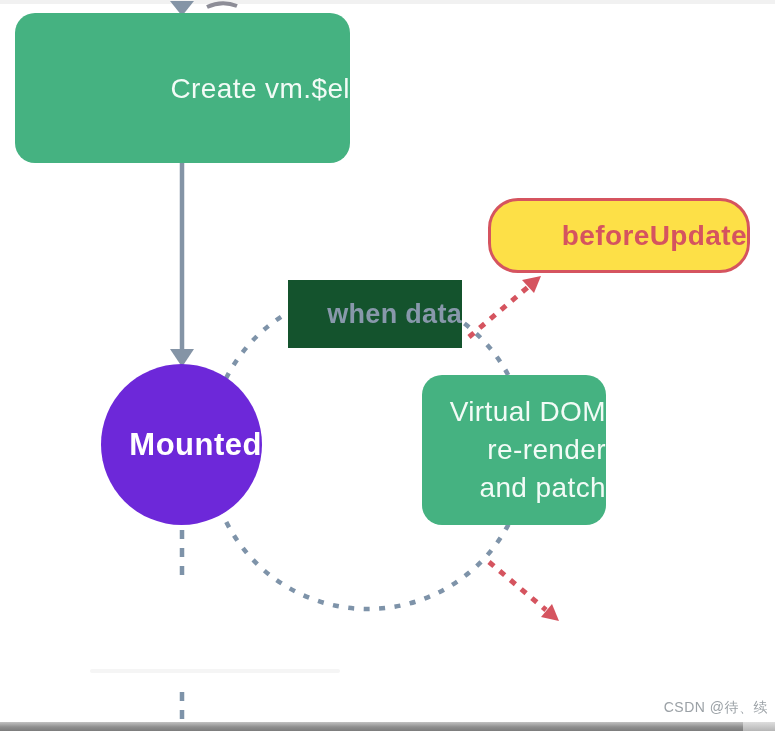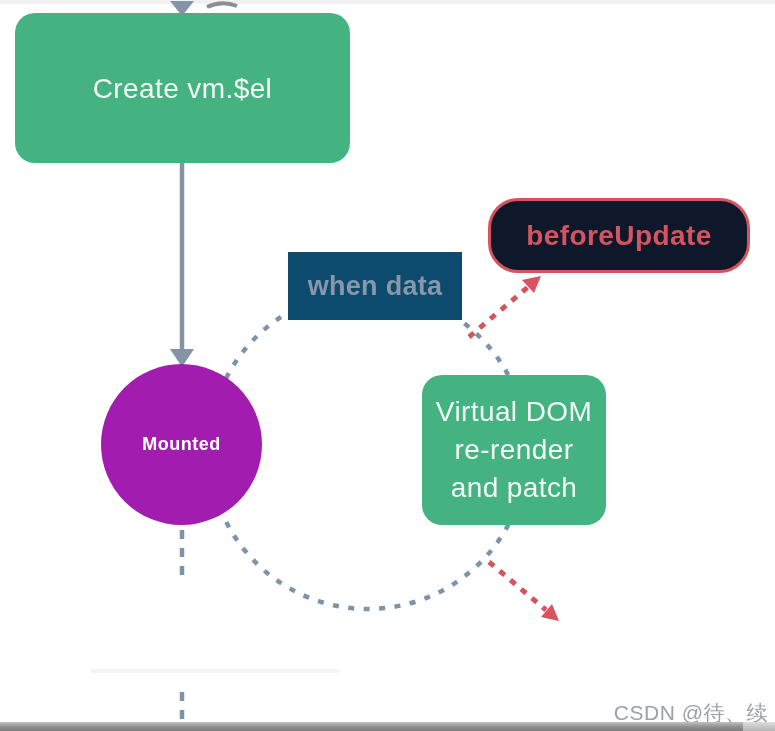--- a/index.html
+++ b/index.html
@@ -4,50 +4,50 @@
 <style>
   html,body{margin:0;padding:0;background:#fff;}
   .stage{
     position:relative;width:775px;height:731px;background:#ffffff;overflow:hidden;
     font-family:"Liberation Sans","DejaVu Sans",sans-serif;
   }
   .stage *{box-sizing:border-box;}
   .top-edge{position:absolute;left:0;top:0;width:775px;height:4px;background:#f1f1f1;}
   svg.connectors{position:absolute;left:0;top:0;}
 
-  .node{position:absolute;display:flex;flex-direction:column;align-items:center;justify-content:center;text-align:center;}
+  .node{position:absolute;display:flex;flex-direction:column;align-items:flex-end;justify-content:center;text-align:center;}
 
   .green-box{
     background:#45b281;color:#f2fbf6;border-radius:20px;
     font-size:28px;line-height:37px;font-weight:500;letter-spacing:.4px;
   }
   .create-el{left:15px;top:13px;width:335px;height:150px;}
   .virtual-dom{left:422px;top:375px;width:184px;height:150px;line-height:38px;font-size:28px;}
 
   .mounted{
     left:101px;top:364px;width:161px;height:161px;border-radius:50%;
-    background:#a21caf;color:#ffffff;font-weight:bold;font-size:18px;letter-spacing:.5px;
+    background:#6d28d9;color:#ffffff;font-weight:bold;font-size:31px;letter-spacing:.5px;
   }
 
   .hook-box{
-    background:#0f172a;border:3.5px solid #d5545f;border-radius:30px;
+    background:#fde047;border:3.5px solid #d5545f;border-radius:30px;
     color:#d5545f;font-weight:bold;font-size:28px;letter-spacing:.4px;
   }
   .before-update{left:488px;top:198px;width:262px;height:75px;}
   .updated{left:487px;top:623px;width:260px;height:74px;}
 
   .when-label{
-    left:288px;top:252px;width:174px;height:68px;background:#0c4a6e;
+    left:288px;top:280px;width:174px;height:68px;background:#14532d;
     color:#8898ab;font-weight:bold;font-size:27px;line-height:30px;letter-spacing:.3px;
   }
 
   .smudge{position:absolute;left:90px;top:669px;width:250px;height:4px;background:#f5f5f5;border-radius:2px;}
 
   .watermark{
-    position:absolute;right:7px;top:699px;color:#9ba1a6;font-size:21px;letter-spacing:.5px;
+    position:absolute;right:7px;top:699px;color:#9ba1a6;font-size:14px;letter-spacing:.5px;
     font-family:"Liberation Sans","DejaVu Sans",sans-serif;
   }
 
   .bottom-bar{
     position:absolute;left:0;top:722px;width:775px;height:9px;
     background:linear-gradient(180deg,#c2c2c2 0%,#8f8f8f 55%,#7c7c7c 100%);
   }
   .bottom-bar .thumb-gap{
     position:absolute;right:0;top:0;width:32px;height:9px;
     background:linear-gradient(180deg,#dedede,#b5b5b5);

